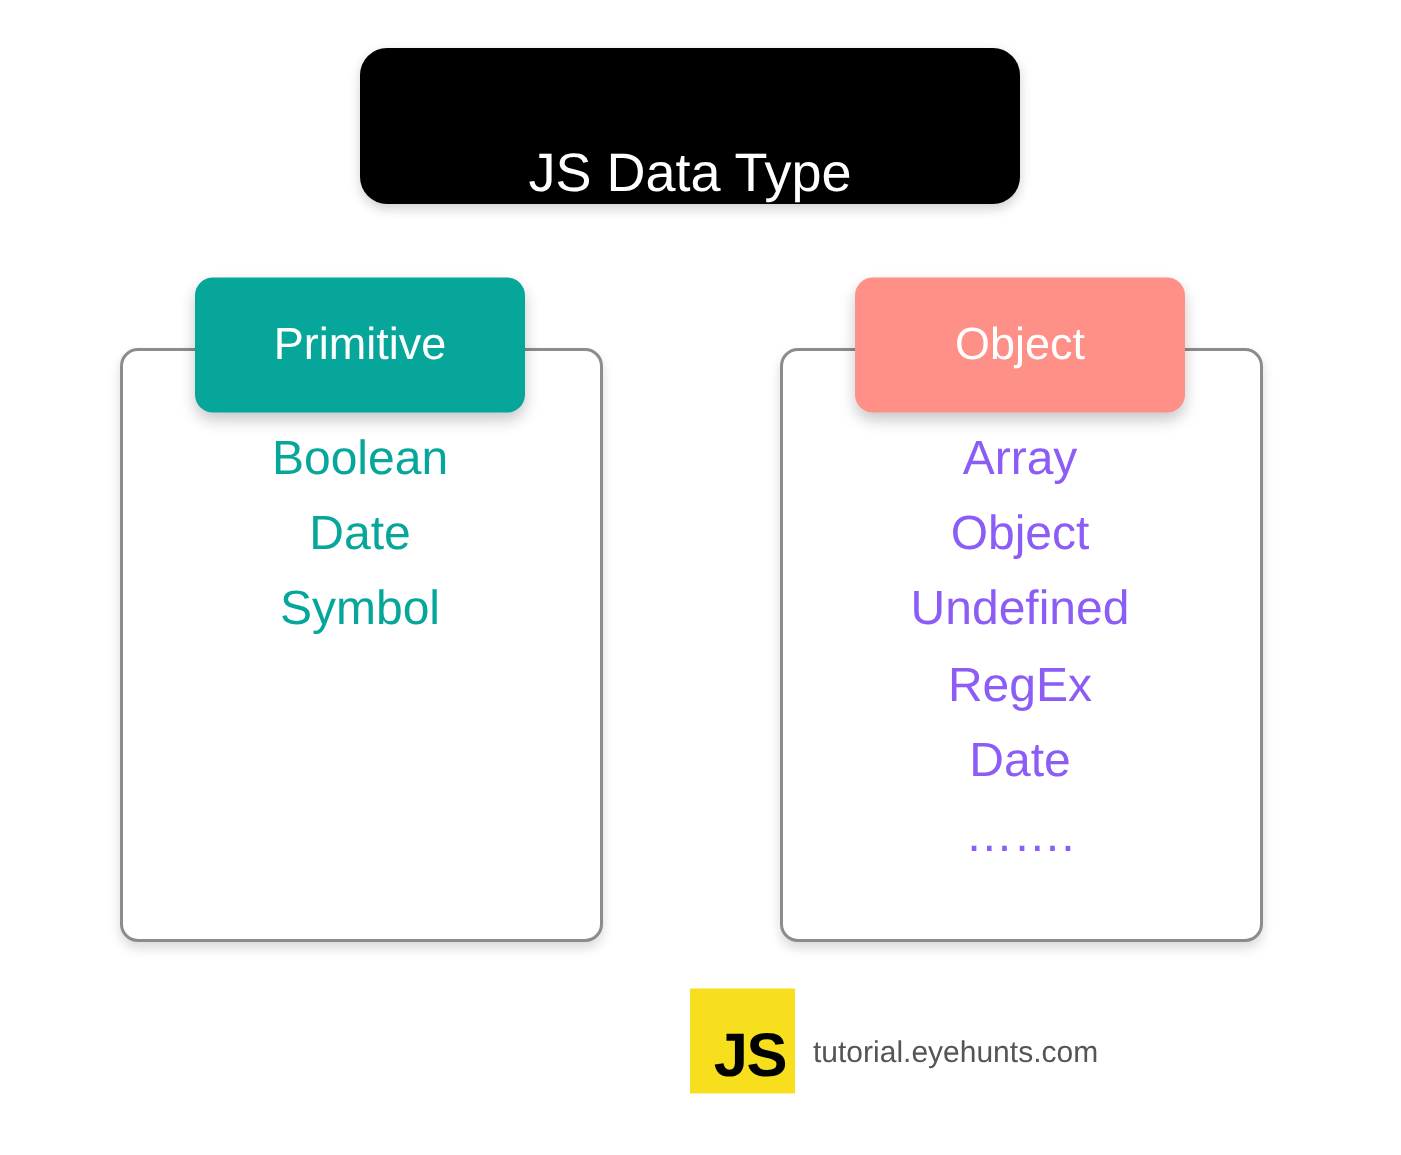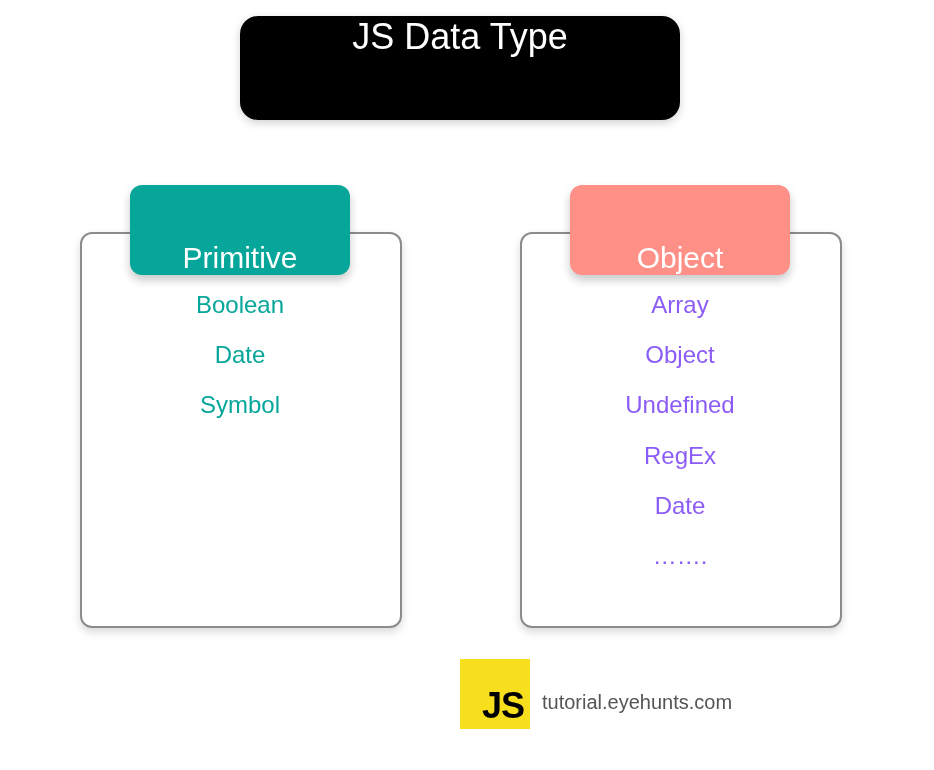--- a/index.html
+++ b/index.html
@@ -2,59 +2,59 @@
 <html><head>
   <meta charset="utf-8">
   <style>
     html, body { margin: 0; padding: 0; }
     body {
       width: 934px; height: 770px; background: #ffffff;
       position: relative; overflow: hidden;
       font-family: "Liberation Sans", "DejaVu Sans", sans-serif;
     }
     .title-box {
-      position: absolute; left: 240px; top: 16px; width: 440px; height: 104px;
+      position: absolute; left: 240px; top: 32px; width: 440px; height: 104px;
       background: #000000; border-radius: 18px;
       box-shadow: 0 3px 8px rgba(0,0,0,0.18);
-      display: flex; align-items: flex-start; justify-content: center;
+      display: flex; align-items: flex-end; justify-content: center;
       color: #ffffff; font-size: 36px;
     }
     .panel {
       position: absolute; top: 232px; width: 318px; height: 392px;
       border: 2px solid #8c8c8c; border-radius: 12px; background: #ffffff;
       box-shadow: 0 4px 8px rgba(0,0,0,0.15);
     }
     .panel.left { left: 80px; }
     .panel.right { left: 520px; }
     .tag {
       position: absolute; top: 185px; width: 220px; height: 90px;
       border-radius: 12px; color: #ffffff; font-size: 30px;
-      display: flex; align-items: flex-end; justify-content: center;
+      display: flex; align-items: center; justify-content: center;
       box-shadow: 0 5px 10px rgba(0,0,0,0.22);
       padding-bottom: 0px; box-sizing: border-box;
     }
     .tag.left { left: 130px; background: #06a79a; }
     .tag.right { left: 570px; background: #fe9088; }
     .items {
       position: absolute; top: 282px; width: 320px;
       list-style: none; margin: 0; padding: 0; text-align: center;
     }
     .items.left { left: 80px; color: #06a79a; }
     .items.right { left: 520px; color: #8b5cf6; }
-    .items li { font-size: 24px; height: 50.2px; line-height: 46px; }
+    .items li { font-size: 32px; height: 50.2px; line-height: 46px; }
     .footer {
       position: absolute; left: 460px; top: 659px; height: 70px;
       display: flex; align-items: center;
     }
     .js-logo {
       width: 70px; height: 70px; background: #f7df1e; position: relative;
     }
     .js-logo span {
       position: absolute; right: 6px; bottom: 2px;
-      font-size: 36px; font-weight: bold; color: #000000; letter-spacing: -1px;
+      font-size: 41px; font-weight: bold; color: #000000; letter-spacing: -1px;
     }
     .site {
       margin-left: 12px; margin-top: 16px; font-size: 20px; color: #555555;
     }
   </style>
 </head>
 <body>
 
 <div class="title-box">
   <span>JS Data Type</span>

